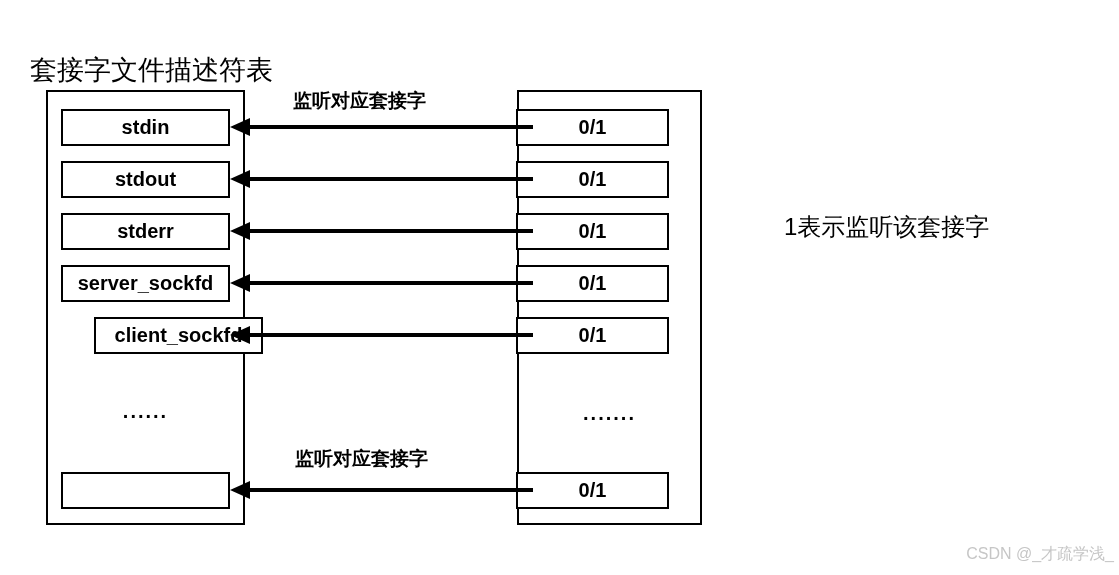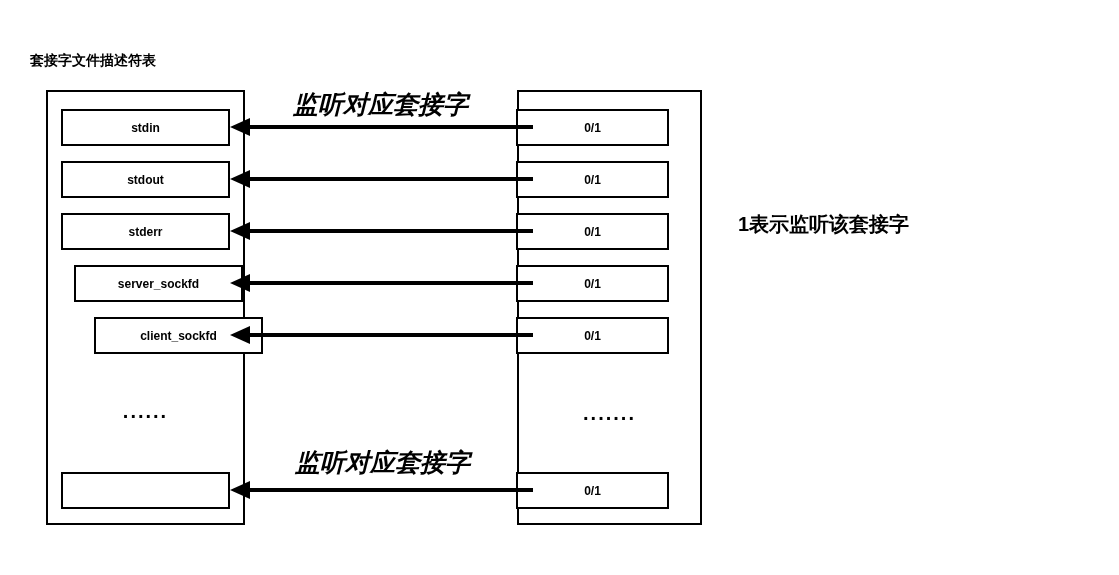--- a/index.html
+++ b/index.html
@@ -7,22 +7,22 @@
     position: relative;
     width: 1119px;
     height: 575px;
     background: #ffffff;
     font-family: "Liberation Sans", sans-serif;
     color: #000000;
     overflow: hidden;
   }
   .title {
     position: absolute;
-    font-size: 14px;
-    font-weight: bold;
+    font-size: 27px;
+    font-weight: normal;
     white-space: nowrap;
   }
   .left-title  { left: 30px;  top: 52px; }
   .right-title { left: 479px; top: 52px; }
 
   .outer-box {
     position: absolute;
     border: 2px solid #000000;
     box-sizing: border-box;
     background: transparent;
@@ -31,21 +31,21 @@
   .right-outer { left: 517px; top: 90px; width: 185px; height: 435px; }
 
   .cell {
     position: absolute;
     border: 2px solid #000000;
     box-sizing: border-box;
     background: #ffffff;
     display: flex;
     align-items: center;
     justify-content: center;
-    font-size: 12px;
+    font-size: 20px;
     font-weight: bold;
     height: 37px;
     white-space: nowrap;
   }
   .cell.left-cell  { left: 61px;  width: 169px; }
   .cell.right-cell { left: 516px; width: 153px; }
 
   .arrow-line {
     position: absolute;
     left: 249px;
@@ -69,33 +69,32 @@
     font-weight: bold;
     letter-spacing: 2px;
     text-align: center;
     line-height: 24px;
   }
   .left-ellipsis  { left: 61px;  width: 169px; top: 399px; }
   .right-ellipsis { left: 533px; width: 153px; top: 401px; }
 
   .arrow-label {
     position: absolute;
-    font-size: 25px;
+    font-size: 19px;
     font-weight: bold;
     white-space: nowrap;
-    font-style: italic;
   }
   .top-arrow-label    { left: 293px; top: 88px; }
   .bottom-arrow-label { left: 295px; top: 446px; }
 
   .annotation {
     position: absolute;
-    left: 738px;
-    font-size: 20px;
-    font-weight: bold;
+    left: 784px;
+    font-size: 24px;
+    font-weight: normal;
     white-space: nowrap;
   }
   .annotation-1 { top: 211px; }
   .annotation-0 { top: 268px; }
 
   .watermark {
     position: absolute;
     right: 5px;
     top: 544px;
     font-size: 16px;
@@ -119,21 +118,21 @@
       <div class="arrow-line" style="top: 125px;"></div>
       <div class="arrow-head" style="top: 118px;"></div>
       <div class="cell left-cell" style="top: 161px;">stdout</div>
       <div class="cell right-cell" style="top: 161px;">0/1</div>
       <div class="arrow-line" style="top: 177px;"></div>
       <div class="arrow-head" style="top: 170px;"></div>
       <div class="cell left-cell" style="top: 213px;">stderr</div>
       <div class="cell right-cell" style="top: 213px;">0/1</div>
       <div class="arrow-line" style="top: 229px;"></div>
       <div class="arrow-head" style="top: 222px;"></div>
-      <div class="cell left-cell" style="top: 265px; margin-left: 13px;">server_sockfd</div>
+      <div class="cell left-cell" style="top: 265px;">server_sockfd</div>
       <div class="cell right-cell" style="top: 265px;">0/1</div>
       <div class="arrow-line" style="top: 281px;"></div>
       <div class="arrow-head" style="top: 274px;"></div>
       <div class="cell left-cell" style="top: 317px; margin-left: 33px;">client_sockfd</div>
       <div class="cell right-cell" style="top: 317px;">0/1</div>
       <div class="arrow-line" style="top: 333px;"></div>
       <div class="arrow-head" style="top: 326px;"></div>
       <div class="cell left-cell" style="top: 472px;"></div>
       <div class="cell right-cell" style="top: 472px;">0/1</div>
       <div class="arrow-line" style="top: 488px;"></div>
@@ -141,13 +140,14 @@
     </div>
 
   <div class="ellipsis left-ellipsis">......</div>
   <div class="ellipsis right-ellipsis">.......</div>
 
   <div class="arrow-label top-arrow-label">监听对应套接字</div>
   <div class="arrow-label bottom-arrow-label">监听对应套接字</div>
 
   <div class="annotation annotation-1">1表示监听该套接字</div>
 
+  <div class="watermark">CSDN @_才疏学浅_</div>
 </div>
 
 </body></html>

